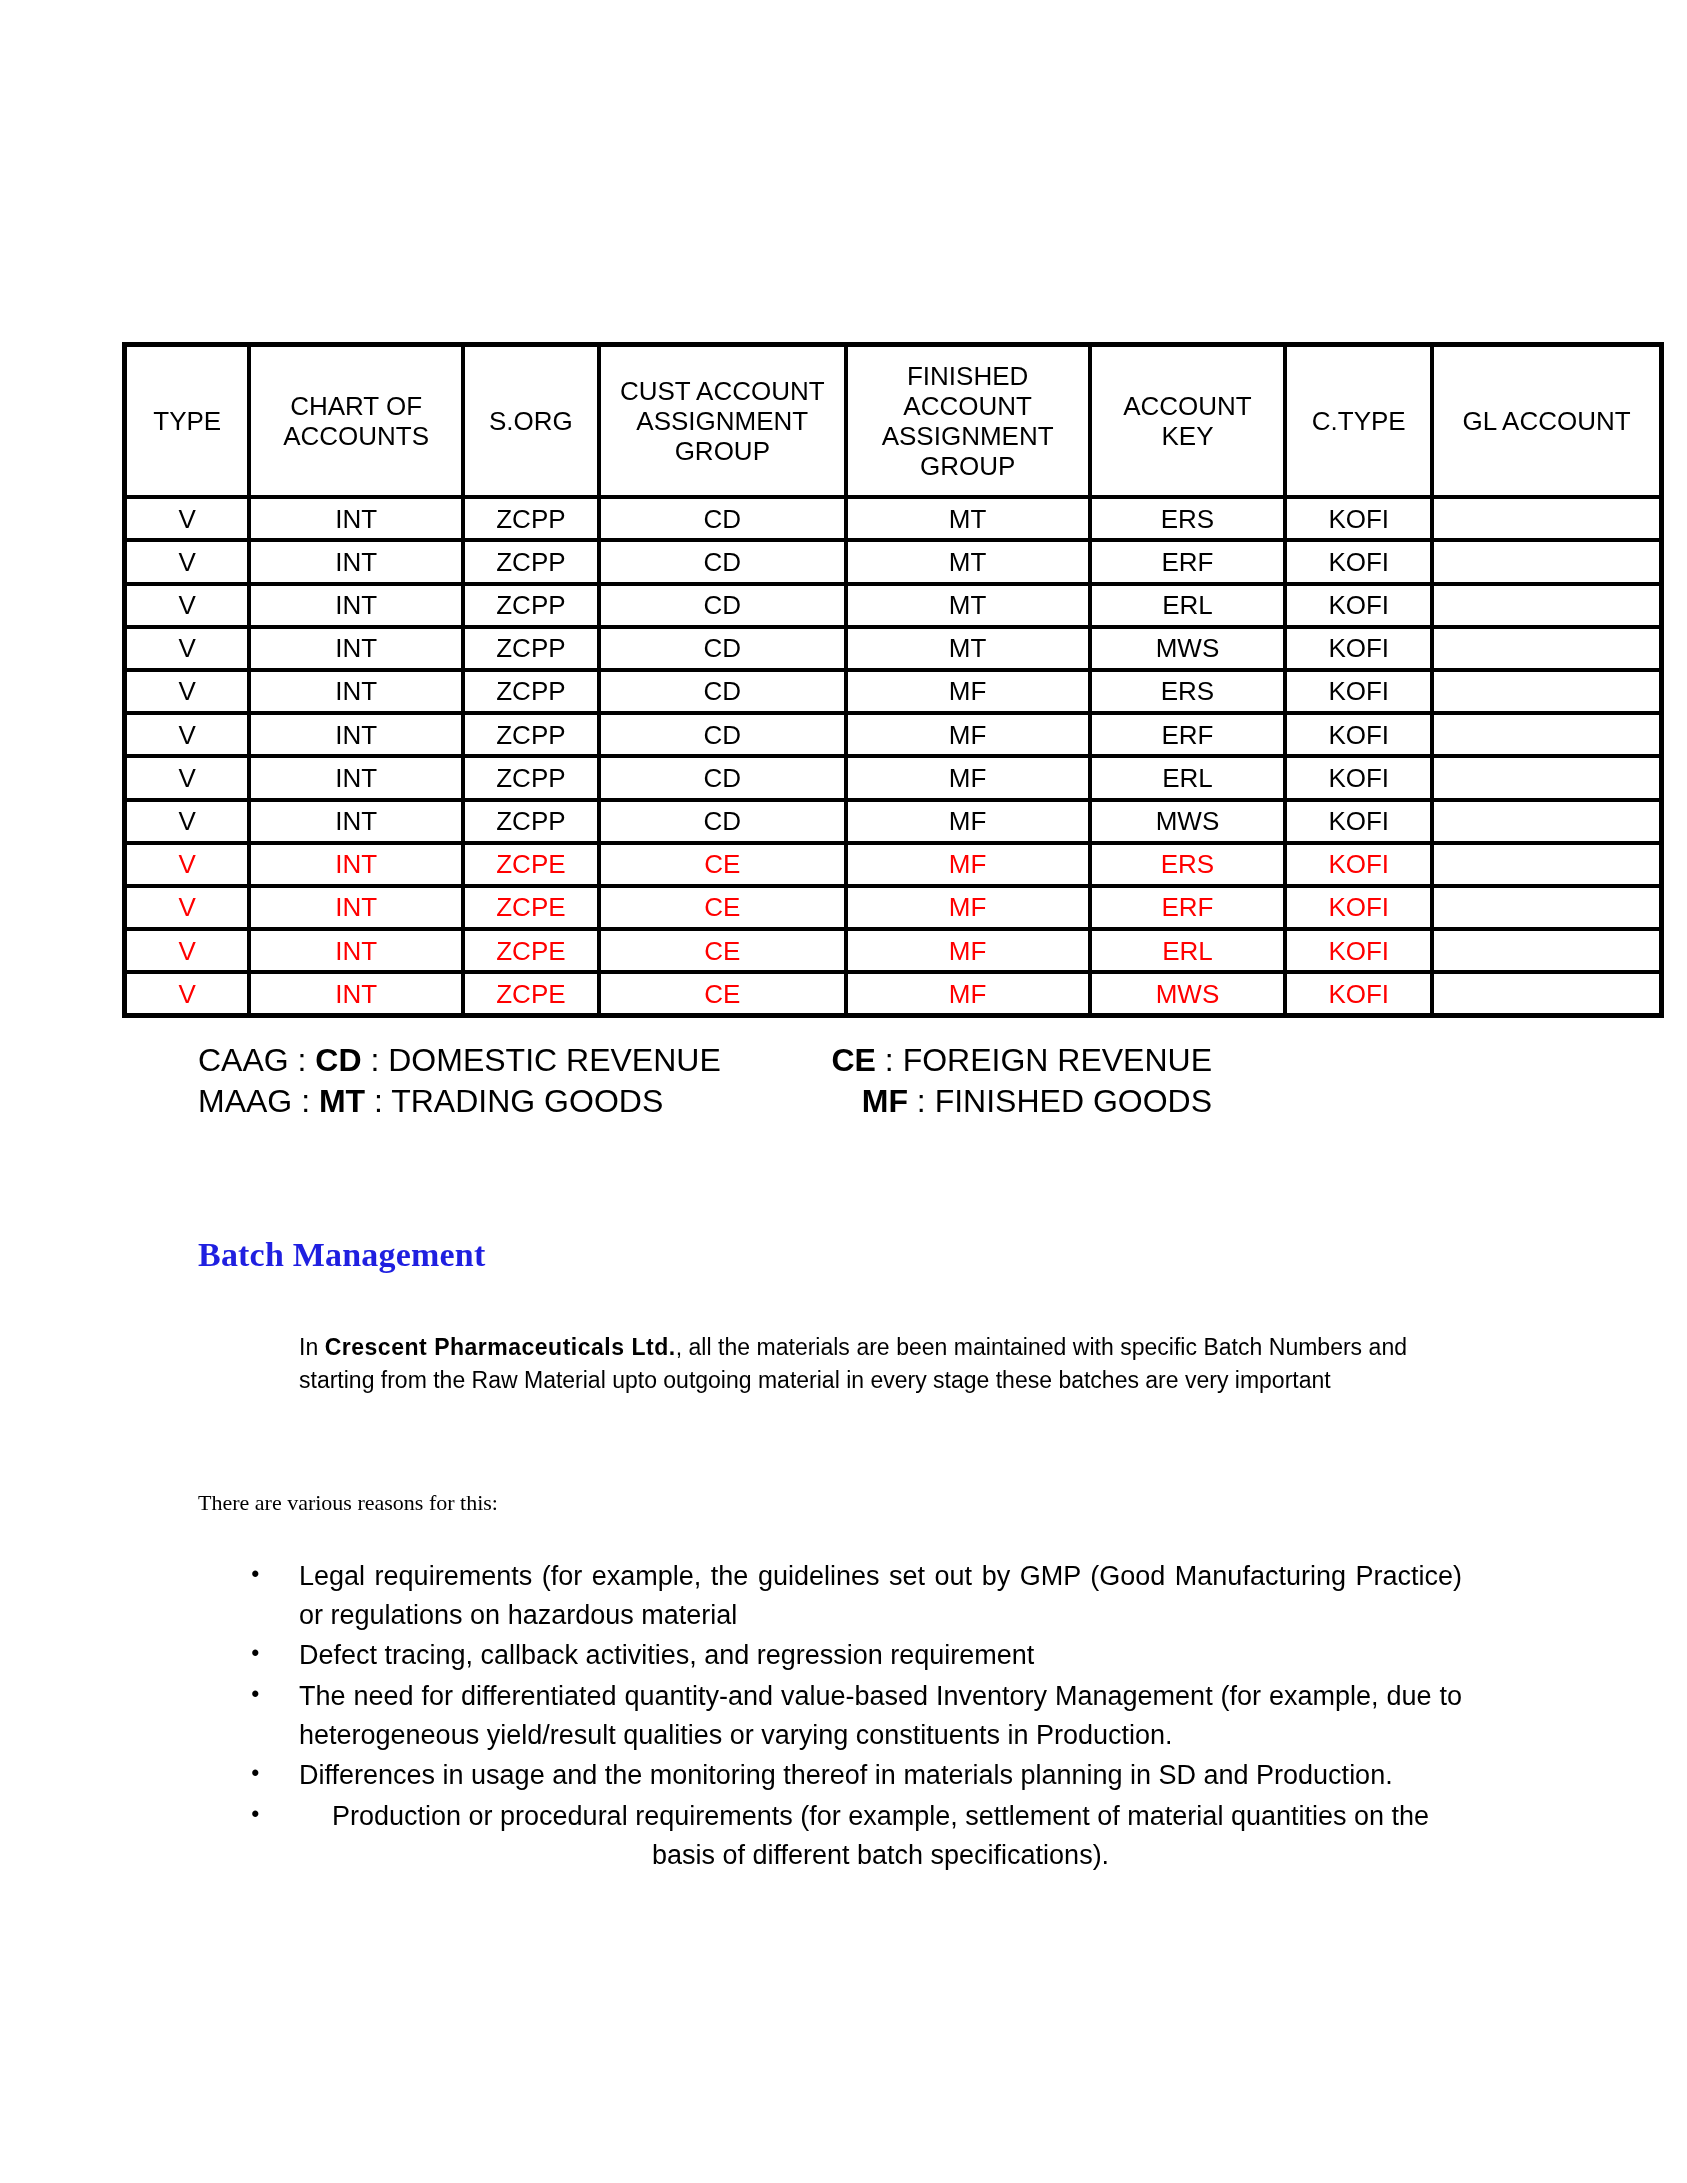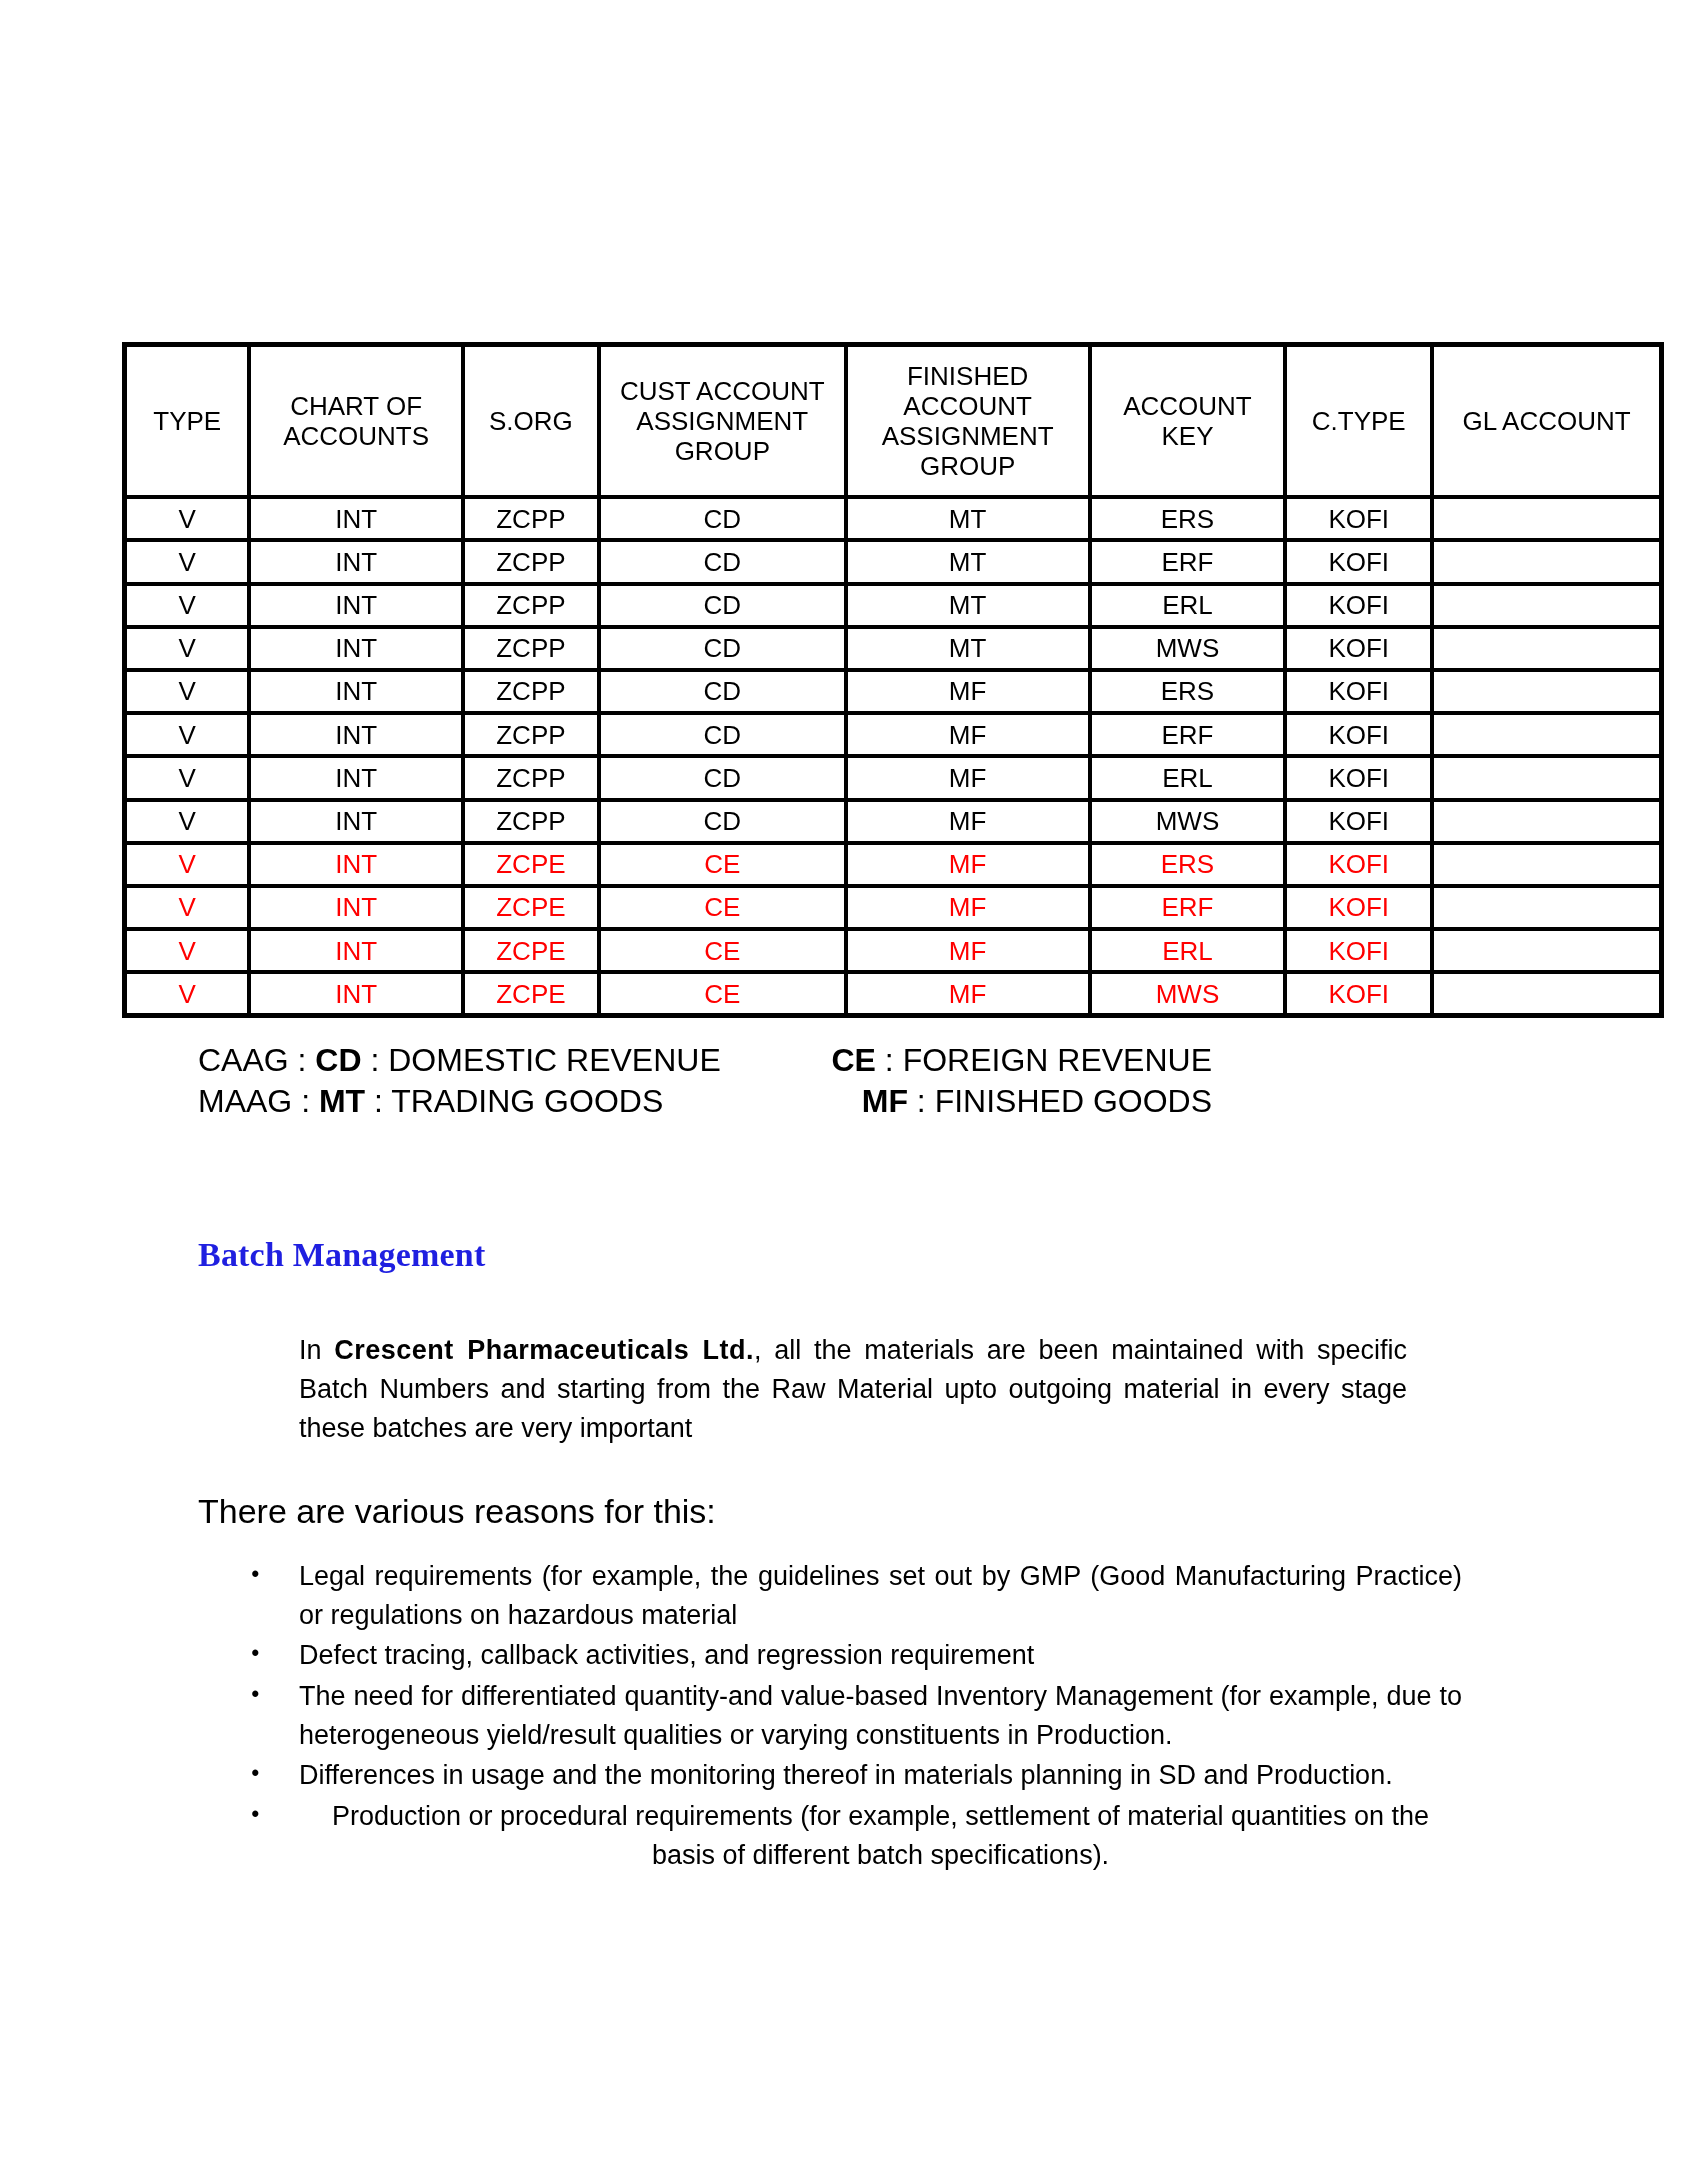--- a/index.html
+++ b/index.html
@@ -96,33 +96,34 @@
     letter-spacing: 0.2px;
     font-family: Liberation Serif, serif;
   }
 
   
   .para-indent {
     position: absolute;
     left: 299px;
     top: 1331px;
     width: 1108px;
-    font-size: 27px;
+    font-size: 23px;
     line-height: 1.44;
     text-align: justify;
   }
   .para-indent b { font-weight: bold; letter-spacing: 0.5px; }
 
   .para-reasons {
     position: absolute;
     left: 198px;
     top: 1487px;
     width: 1153px;
-    font-size: 34px;
+    font-size: 22px;
     line-height: 1.44;
+    font-family: Liberation Serif, serif;
   }
 
   
   .bullets {
     position: absolute;
     left: 243px;
     top: 1557px;
     width: 1219px;
     font-size: 27px;
     line-height: 1.44;

